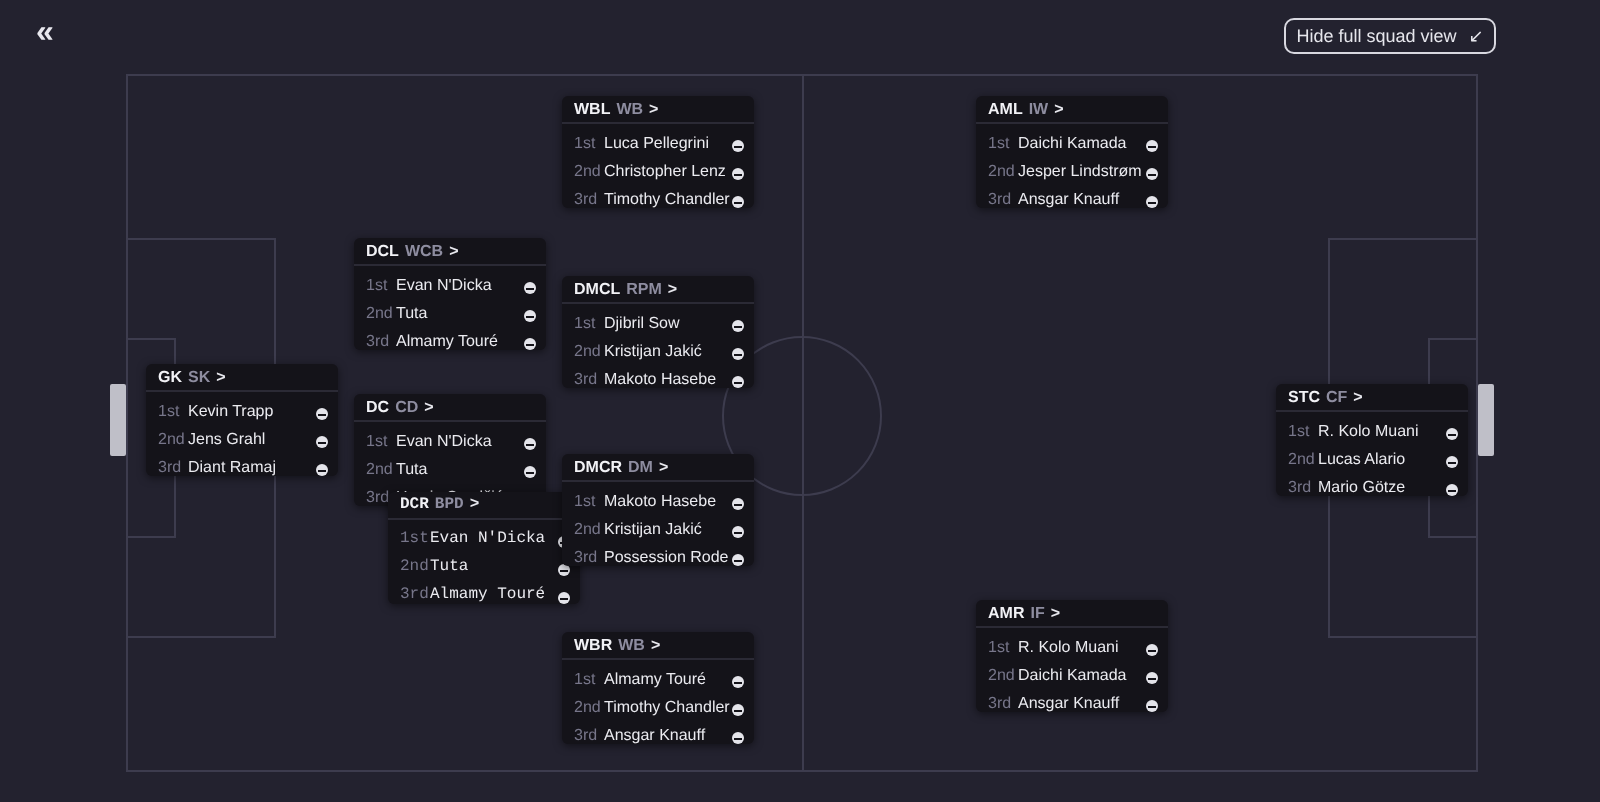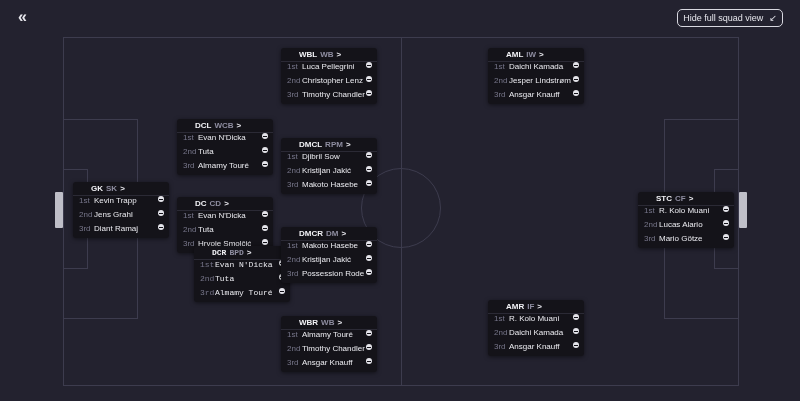--- a/index.html
+++ b/index.html
@@ -14,21 +14,21 @@
   .collapse-btn {
     position: absolute; left: 18px; top: 9px; width: 16px; height: 16px;
     color: #e8e8ee; font-size: 16px; font-weight: bold; line-height: 16px; cursor: pointer;
   }
   .tactic-select {
     position: absolute; left: 284px; top: 12px; font-size: 9px; color: #d8d8e0;
     display: flex; align-items: center; gap: 5px; cursor: pointer; white-space: nowrap;
   }
   .tactic-select .chev { font-size: 8px; color: #e8e8ee; transform: scaleX(1.4); }
   .hide-btn {
-    position: absolute; left: 677px; top: 9px; width: 106px; height: 18px;
+    position: absolute; left: 642px; top: 9px; width: 106px; height: 18px;
     border: 1px solid #d8d8e0; border-radius: 5px; font-size: 9px; color: #e6e6ec;
     display: flex; align-items: center; justify-content: center; gap: 6px; cursor: pointer;
   }
   .hide-btn .shrink { font-size: 9px; }
 
   .pitch { position: absolute; left: 63px; top: 37px; width: 676px; height: 349px; }
   .line { position: absolute; border-color: #3d3c4e; border-style: solid; border-width: 0; }
   .pitch-outline { left: 0; top: 0; width: 676px; height: 349px; border-width: 1px; }
   .halfway { left: 338px; top: 0; width: 0; height: 349px; border-left-width: 1px; }
   .center-circle {
@@ -41,28 +41,28 @@
   .goal { position: absolute; width: 8px; height: 36px; background: #bfbfc8; border-radius: 1px; }
   .goal-left { left: 55px; top: 192px; }
   .goal-right { left: 739px; top: 192px; }
 
   .card {
     position: absolute; width: 96px; background: #141319;
     border-radius: 3px; box-shadow: 0 1px 4px rgba(0,0,0,0.5);
     overflow: hidden;
   }
   .card-head {
-    height: 14px; padding: 0 18px; font-size: 8px; display: flex; align-items: center;
+    height: 14px; padding: 0 6px; font-size: 8px; display: flex; align-items: center;
     border-bottom: 1px solid #2b2a35; cursor: pointer; white-space: nowrap;
   }
   .card-head .pos { font-weight: bold; color: #f2f2f6; margin-right: 3px; }
   .card-head .role { color: #8e8da0; font-weight: bold; margin-right: 3px; }
   .card-head .arrow { color: #e8e8ee; font-weight: bold; }
   .row {
-    height: 14px; padding: 0 5px 0 6px; font-size: 8px; display: flex; align-items: flex-start;
+    height: 14px; padding: 0 5px 0 6px; font-size: 8px; display: flex; align-items: flex-end;
     cursor: pointer; white-space: nowrap;
   }
   .row .rank { color: #77768a; width: 15px; flex: none; }
   .row .name { color: #ebebf0; flex: 1; overflow: hidden; }
   .row .remove {
     width: 6px; height: 6px; border-radius: 50%; background: #e4e4ea; flex: none; position: relative;
   }
   .row .remove::after {
     content: ""; position: absolute; left: 1px; top: 2.5px; width: 4px; height: 1px; background: #141319;
   }

